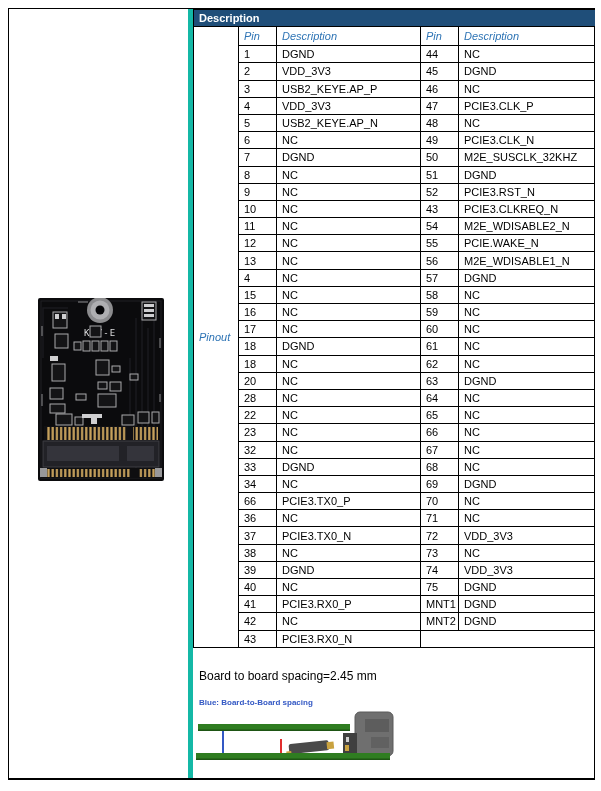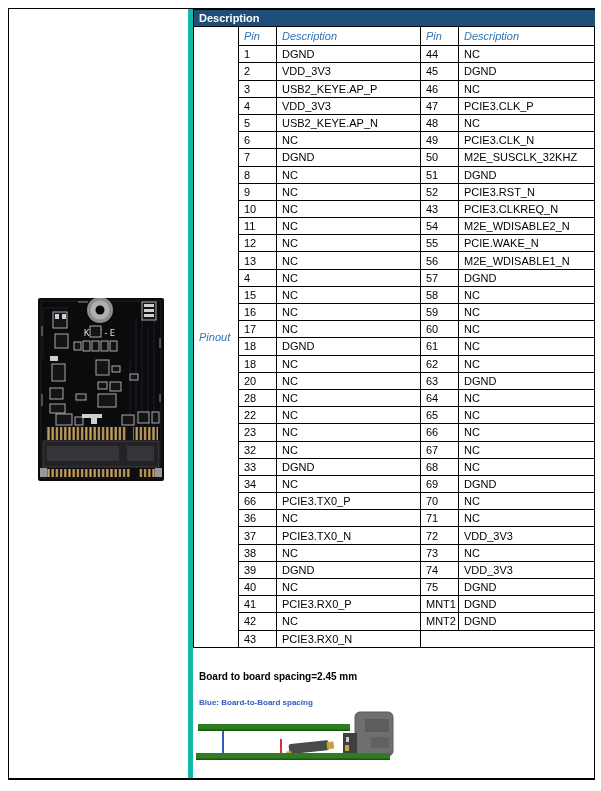--- a/index.html
+++ b/index.html
@@ -28,21 +28,21 @@
   td.desc-bar {
     background:#1F4E79; color:#fff; font-weight:bold; height:16px;
     border-left:none; border-right:none; border-top:none;
   }
   tr.colh-row td { color:#2E74B5; height:18px;font-style:italic; }
   td.pinout-cell {
     vertical-align:top; border-left:none; padding-top:2px; color:#2E74B5;
   }
   table.pin-table tr > td:last-child { border-right:none; }
 
-  .notes { margin:21px 0 14px 6px; font-size:10px; line-height:15px; color:#000;font-weight:bold; }
+  .notes { margin:21px 0 14px 6px; font-size:12px; line-height:15px; color:#000; }
   .legend { margin:11px 0 0 6px; font-size:8px; line-height:10px; font-weight:bold; }
   .legend-blue { color:#3358C4; }
   .legend-red  { color:#E12F2F; }
   .figure-svg { display:block; margin:3px 0 0 2px; }
 </style>
 </head>
 <body>
 
 <div class="page">
 

